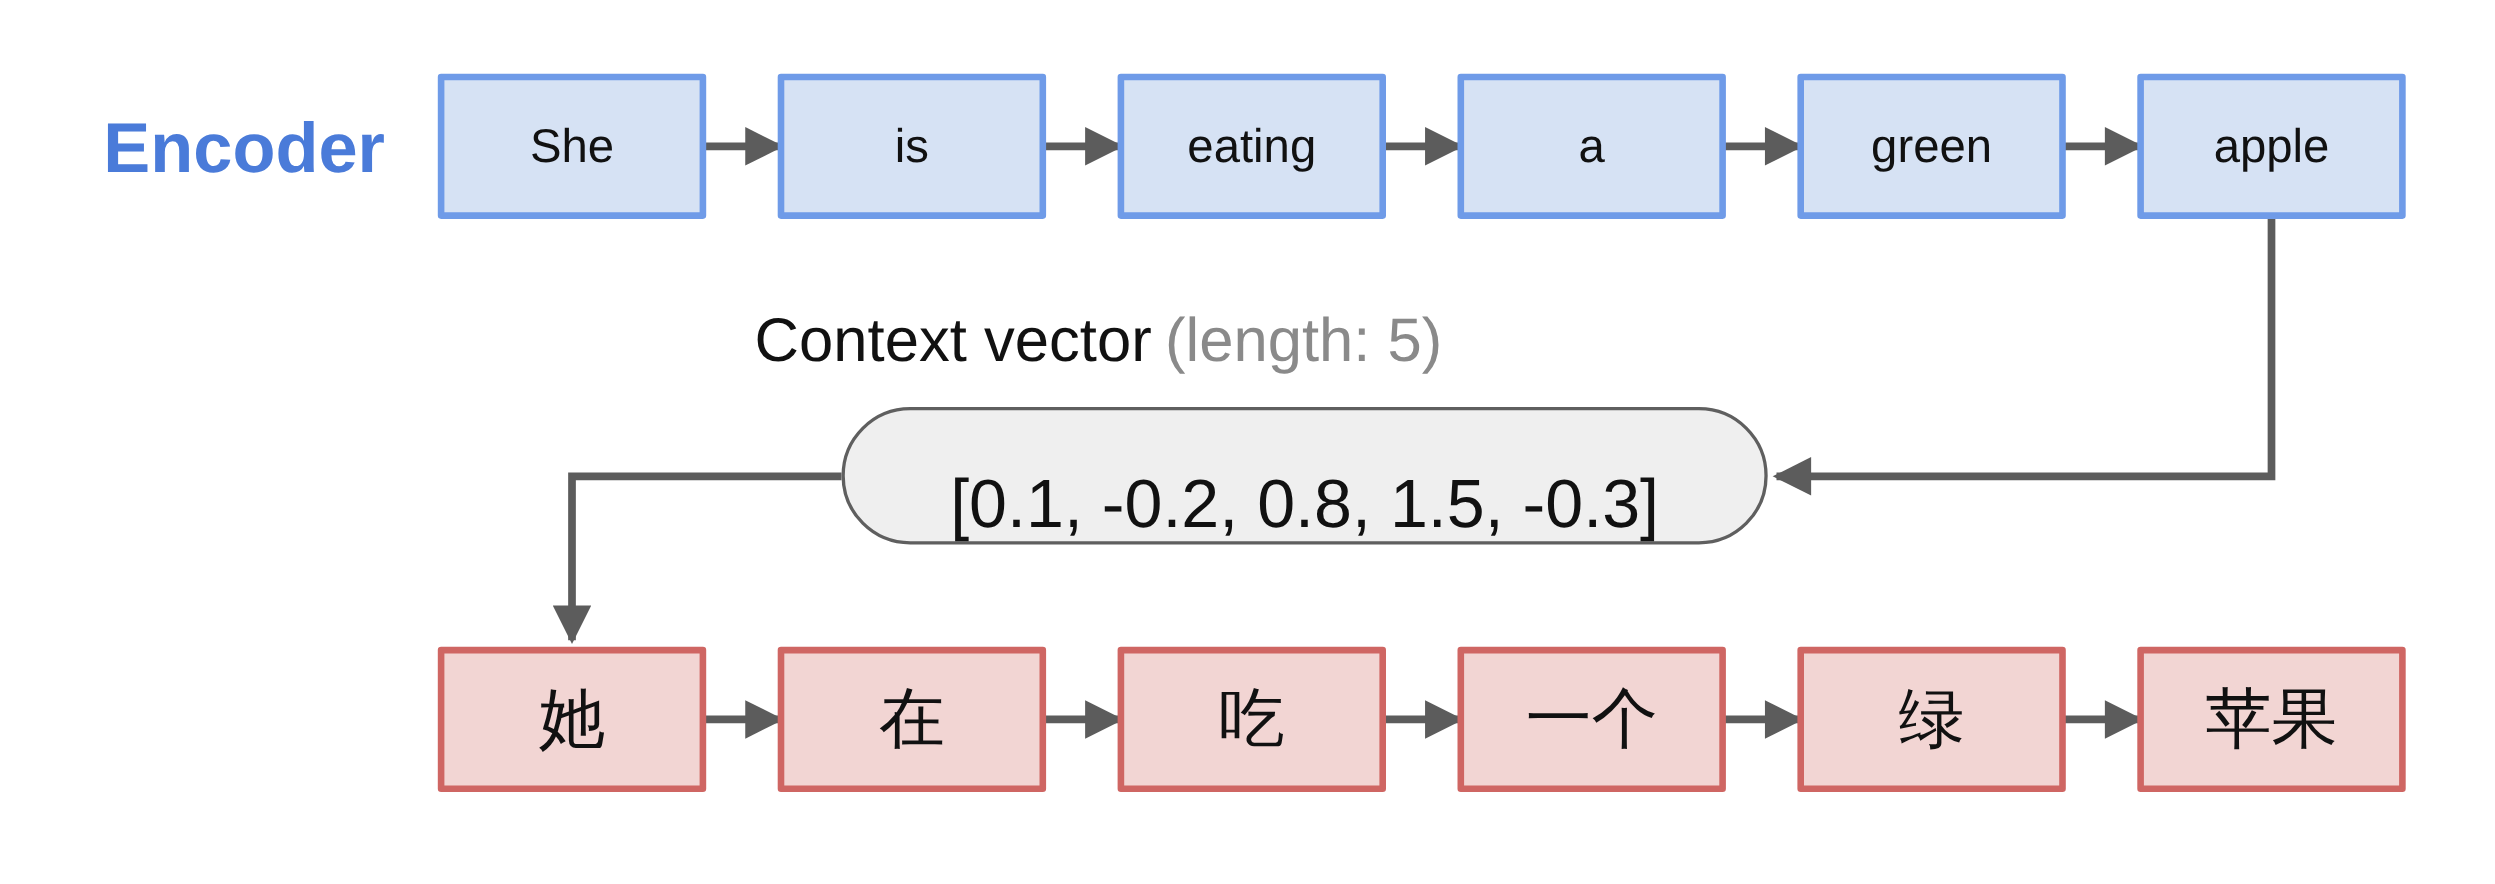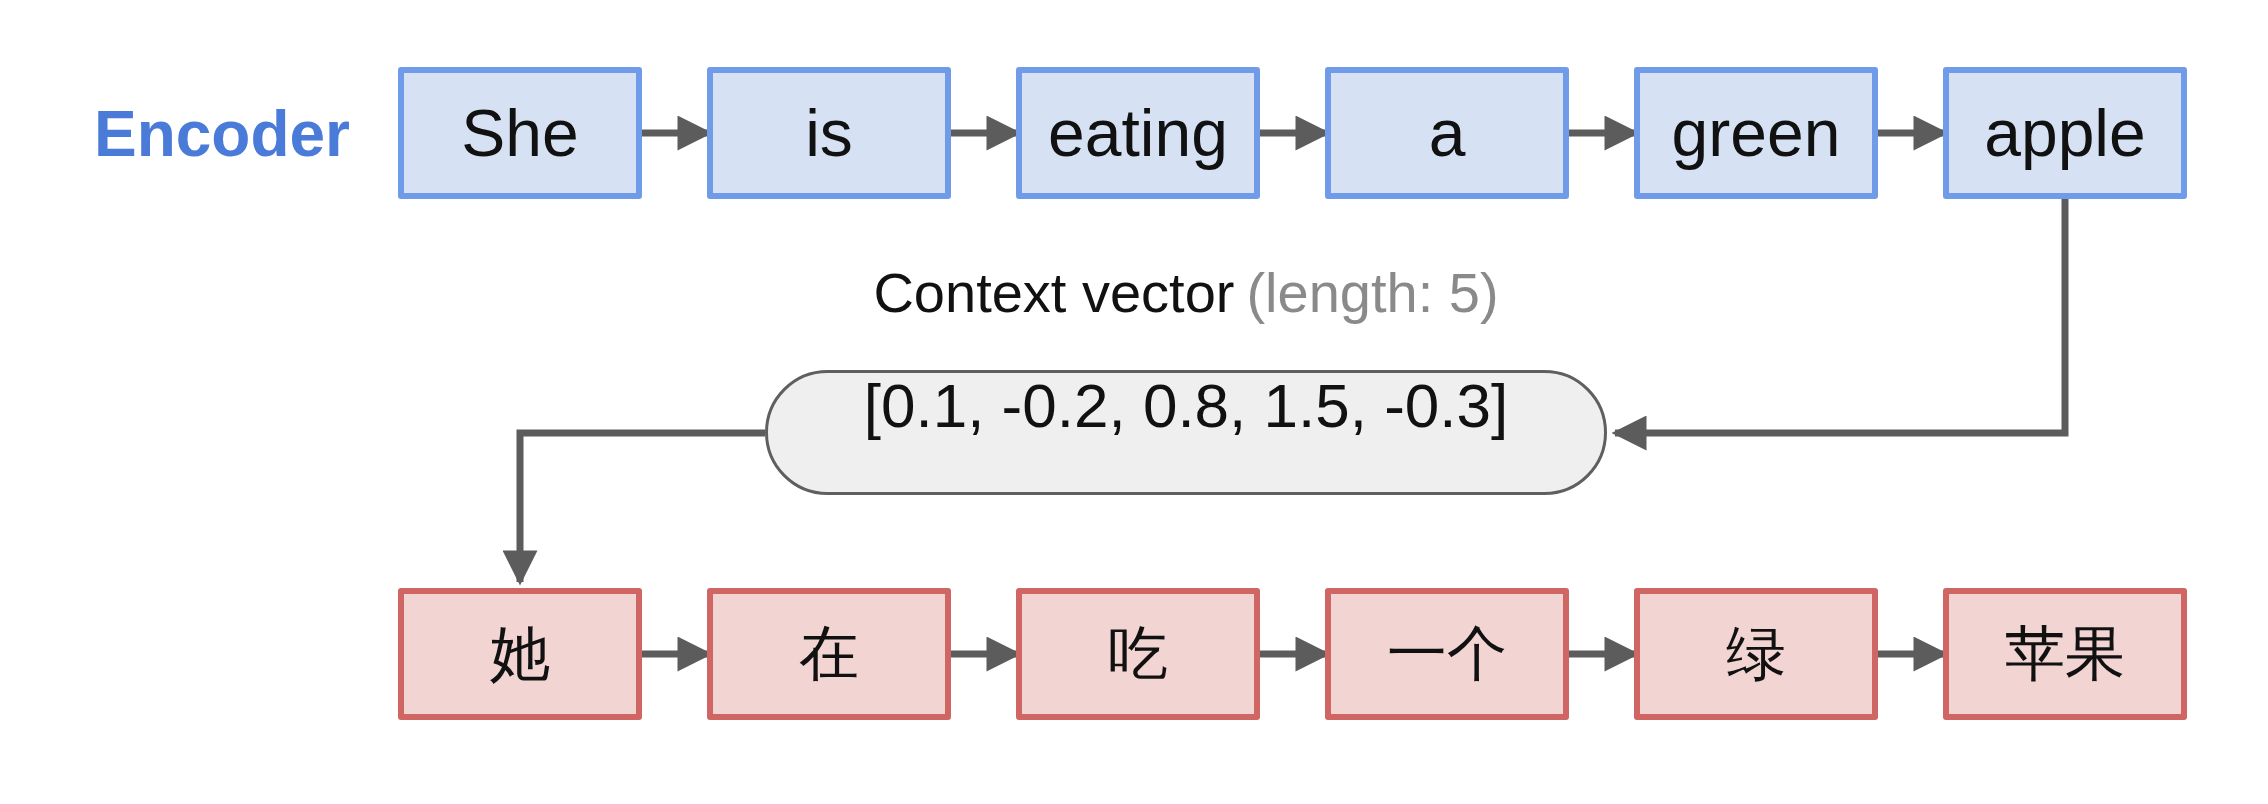--- a/index.html
+++ b/index.html
@@ -27,43 +27,43 @@
     overflow:hidden;
   }
   svg.connectors{position:absolute;left:0;top:0;width:2268px;height:804px;}
   svg.connectors .conn{stroke:var(--arrow);stroke-width:7;fill:none;}
   svg.connectors marker path{fill:var(--arrow);}
   .box{
     position:absolute;
     width:244px;height:132px;
     display:flex;align-items:center;justify-content:center;
     border-radius:3px;
-    font-size:66px;line-height:70px;
+    font-size:43px;line-height:70px;
     color:var(--text);
   }
   .box.enc{top:67px;border:6px solid var(--encoder-box-border);background:var(--encoder-box-fill);}
   .box.dec{top:588px;border:6px solid var(--decoder-box-border);background:var(--decoder-box-fill);font-size:60px;}
   .row-label{
     position:absolute;left:46px;width:304px;
     text-align:right;font-weight:bold;
     font-size:64px;line-height:66px;
   }
   .enc-label{top:101px;color:var(--encoder-label);}
   .dec-label{top:622px;color:var(--decoder-label);}
   .ctx-label{
-    position:absolute;left:686px;top:262px;width:1000px;
-    text-align:center;font-size:56px;line-height:62px;color:var(--text);
+    position:absolute;left:686px;top:278px;width:1000px;
+    text-align:left;font-size:56px;line-height:62px;color:var(--text);
   }
   .ctx-label .note{color:var(--context-note);margin-left:12px;}
   .pill{
     position:absolute;left:765px;top:370px;width:842px;height:125px;
     background:var(--pill-fill);
     border:3px solid var(--pill-border);
     border-radius:63px;
-    display:flex;align-items:flex-start;justify-content:center;
+    display:flex;align-items:flex-end;justify-content:center;
     font-size:62px;line-height:66px;color:var(--text);
   }
 </style>
 </head>
 <body>
 
 <div class="canvas">
 
   <svg class="connectors" viewBox="0 0 2268 804" xmlns="http://www.w3.org/2000/svg">
     <defs>

